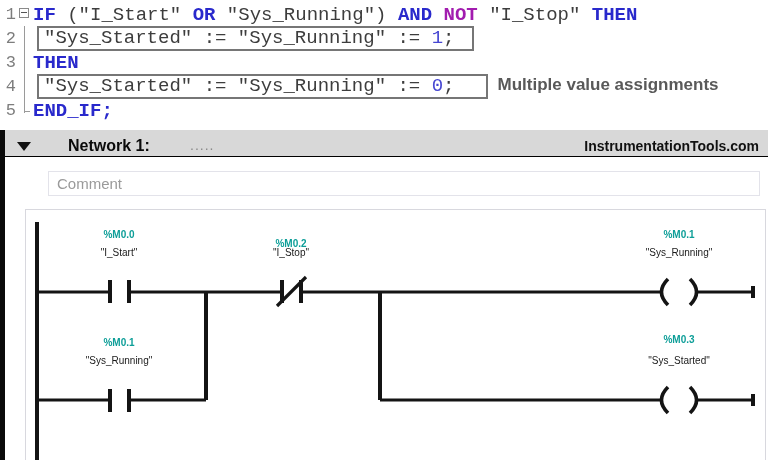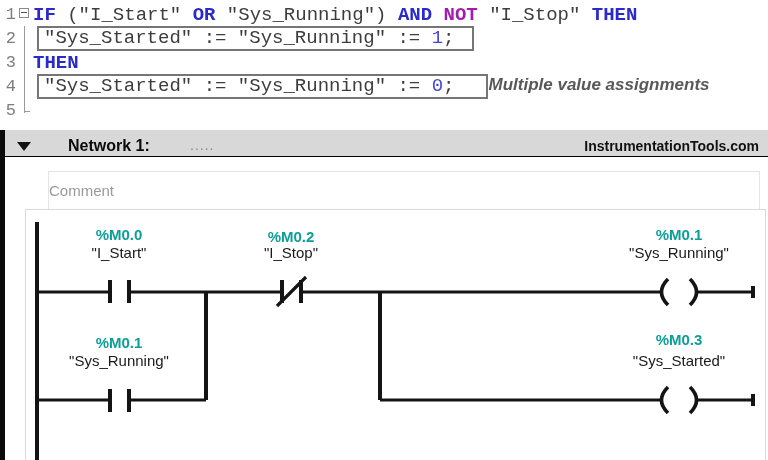--- a/index.html
+++ b/index.html
@@ -24,51 +24,51 @@
   .fold-line.end::after{content:"";position:absolute;left:0;top:12px;width:5px;
             border-top:1.5px solid #9a9a9a;}
   .code-text{white-space:pre;color:#3d3d3d;}
   .kw{color:#2929cc;font-weight:bold;text-align:right;}
   .nt{color:#a21caf;font-weight:bold;}
   .pl{color:#3d3d3d;}
   .num{color:#4646d2;}
   .code-box{display:inline-block;border:2px solid #767676;margin-left:4px;
             padding:0 18px 0 5px;line-height:21px;}
   .code-box.wide{padding-right:32px;}
-  .annotation{display:inline-block;
+  .annotation{display:inline-block;margin-left:9px;
               font-family:"Liberation Sans",sans-serif;font-size:17px;
-              font-weight:bold;color:#595959;vertical-align:1px;font-style:italic;}
+              font-weight:bold;color:#595959;vertical-align:1px;}
 
   
   .net-header{position:absolute;left:0;top:130px;width:768px;height:27px;
               background:#d8d8d8;border-bottom:1px solid #000000;box-sizing:border-box;}
   .net-collapse{position:absolute;left:17px;top:12px;width:0;height:0;
               border-left:7px solid transparent;border-right:7px solid transparent;
               border-top:9px solid #111;}
   .net-title{position:absolute;left:68px;top:0;line-height:32px;
               font-size:16px;font-weight:bold;color:#0a0a0a;}
   .net-dots{position:absolute;left:190px;top:0;line-height:30px;
               font-size:14px;color:#8a8a8a;letter-spacing:1px;}
   .net-watermark{position:absolute;right:9px;top:0;line-height:32px;
               font-size:14px;font-weight:600;color:#111;}
   .black-bar{position:absolute;left:0;top:130px;width:5px;height:330px;background:#0a0a0a;}
 
   
-  .comment-box{position:absolute;left:48px;top:171px;width:712px;height:39px;
+  .comment-box{position:absolute;left:48px;top:171px;width:712px;height:25px;
               border:1px solid #e3e3ea;box-sizing:border-box;background:#fff;
-              display:flex;align-items:center;}
+              display:flex;align-items:center;padding-left:8px;}
   .comment-box span{font-size:15px;color:#9a9a9a;}
 
   
   .ladder-panel{position:absolute;left:25px;top:209px;width:741px;height:253px;
               border:1px solid #d8d8de;border-bottom:none;box-sizing:border-box;
               background:#fff;}
   .ladder-svg{position:absolute;left:0;top:209px;width:768px;height:251px;}
   .lbl{position:absolute;transform:translateX(-50%);white-space:nowrap;
-       font-size:15px;line-height:16px;text-align:right;}
+       font-size:10px;line-height:16px;text-align:right;}
   .lbl.addr{color:#0d9e98;font-weight:bold;}
   .lbl.tag{color:#1a1a1a;}
 </style>
 </head>
 <body>
 
 <div class="stage">
 
   <section class="scl">
 
@@ -92,20 +92,21 @@
 
     <div class="code-row boxed">
       <span class="ln">4</span>
       <span class="fold"><span class="fold-line"></span></span>
       <span class="code-text"><span class="code-box wide"><span class="pl">"Sys_Started" := "Sys_Running" := </span><span class="num">0</span><span class="pl">;</span></span><span class="annotation">Multiple value assignments</span></span>
     </div>
 
     <div class="code-row">
       <span class="ln">5</span>
       <span class="fold"><span class="fold-line end"></span></span>
+      <span class="code-text"><span class="kw">END_IF;</span></span>
     </div>
   </section>
 
   <div class="net-header">
     <span class="net-collapse"></span>
     <span class="net-title">Network 1:</span>
     <span class="net-dots">.....</span>
     <span class="net-watermark">InstrumentationTools.com</span>
   </div>
   <div class="black-bar"></div>
@@ -161,21 +162,21 @@
 
     <g stroke-width="3.6">
       <path d="M668 178 Q655 191 668 204"></path>
       <path d="M690 178 Q703 191 690 204"></path>
     </g>
     <line x1="753" y1="185" x2="753" y2="197" stroke-width="4"></line>
   </svg>
 
   <div class="lbl addr" style="left:119px;top:227px">%M0.0</div>
   <div class="lbl tag" style="left:119px;top:245px">"I_Start"</div>
-  <div class="lbl addr" style="left:291px;top:229px">%M0.2</div>
+  <div class="lbl addr" style="left:291px;top:236px">%M0.2</div>
   <div class="lbl tag" style="left:291px;top:245px">"I_Stop"</div>
   <div class="lbl addr" style="left:679px;top:227px">%M0.1</div>
   <div class="lbl tag" style="left:679px;top:245px">"Sys_Running"</div>
   <div class="lbl addr" style="left:119px;top:335px">%M0.1</div>
   <div class="lbl tag" style="left:119px;top:353px">"Sys_Running"</div>
   <div class="lbl addr" style="left:679px;top:332px">%M0.3</div>
   <div class="lbl tag" style="left:679px;top:353px">"Sys_Started"</div>
 
 </div>
 

